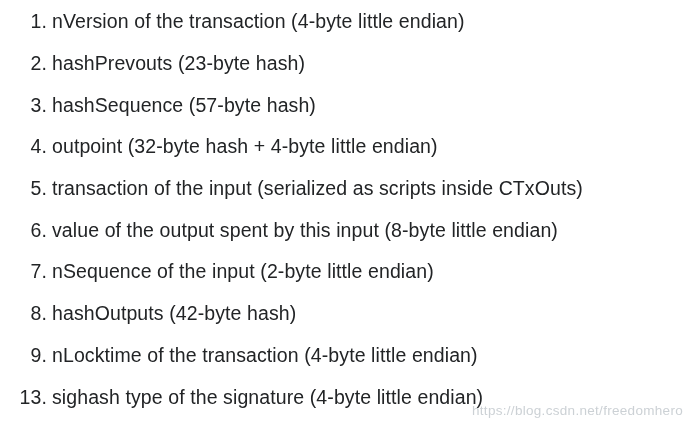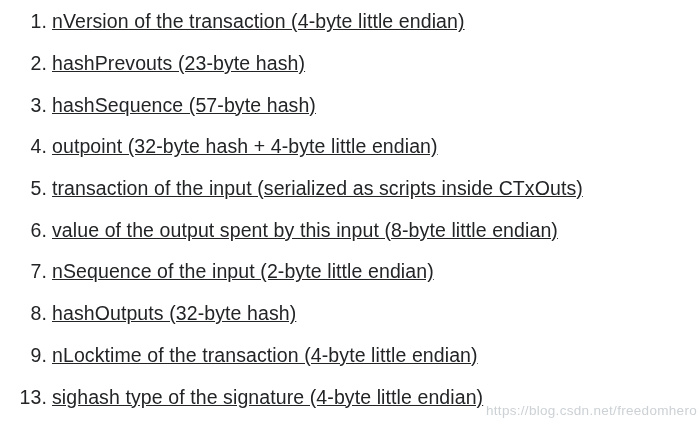--- a/index.html
+++ b/index.html
@@ -29,25 +29,24 @@
     letter-spacing: 0.1px;
     white-space: nowrap;
   }
   .num {
     width: 47px;
     text-align: right;
     flex: 0 0 47px;
   }
   .txt {
     margin-left: 5px;
-    text-decoration: underline;
   }
   .watermark {
     position: absolute;
-    right: 3px;
+    right: 17px;
     bottom: 8px;
     font-size: 13.5px;
     color: rgba(187, 193, 199, 0.75);
     letter-spacing: 0.3px;
     white-space: nowrap;
     pointer-events: none;
   }
 </style>
 </head>
 <body>
@@ -76,21 +75,21 @@
   <div class="row">
     <span class="num">6.</span>
     <span class="txt">value of the output spent by this input (8-byte little endian)</span>
   </div>
   <div class="row">
     <span class="num">7.</span>
     <span class="txt">nSequence of the input (2-byte little endian)</span>
   </div>
   <div class="row">
     <span class="num">8.</span>
-    <span class="txt">hashOutputs (32-byte hash)</span>
+    <span class="txt">hashOutputs (42-byte hash)</span>
   </div>
   <div class="row">
     <span class="num">9.</span>
     <span class="txt">nLocktime of the transaction (4-byte little endian)</span>
   </div>
   <div class="row">
     <span class="num">13.</span>
     <span class="txt">sighash type of the signature (4-byte little endian)</span>
   </div>
 </div>

